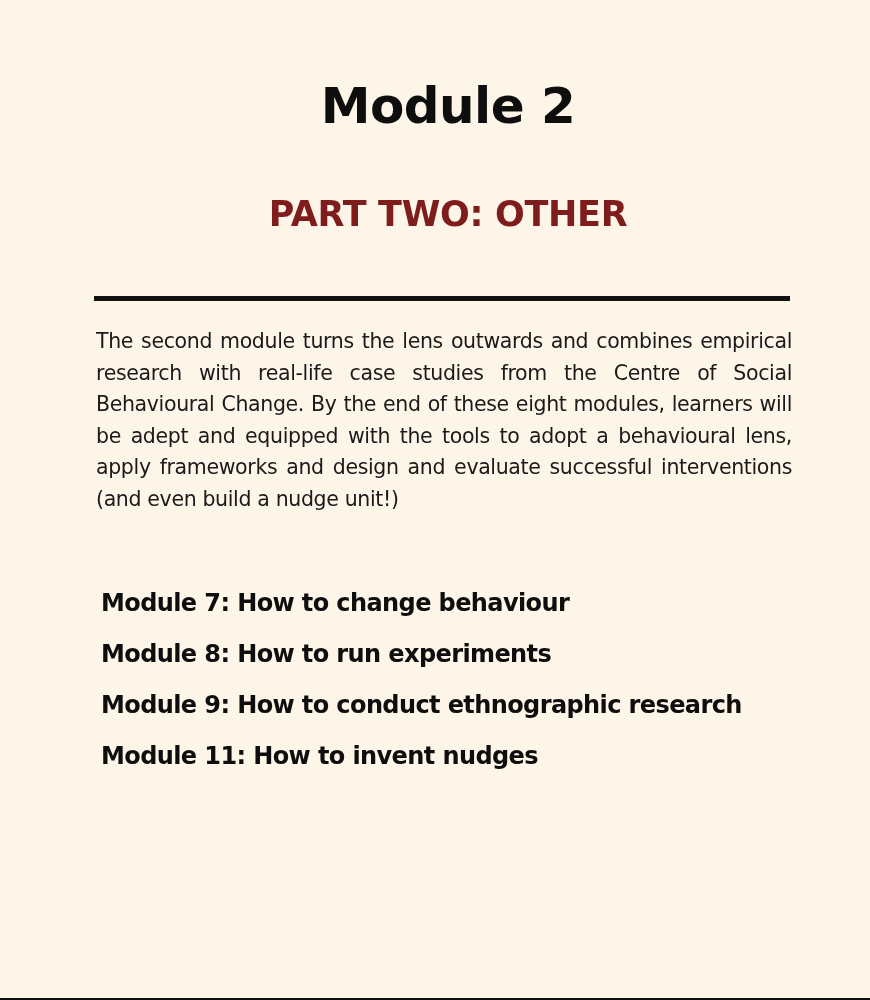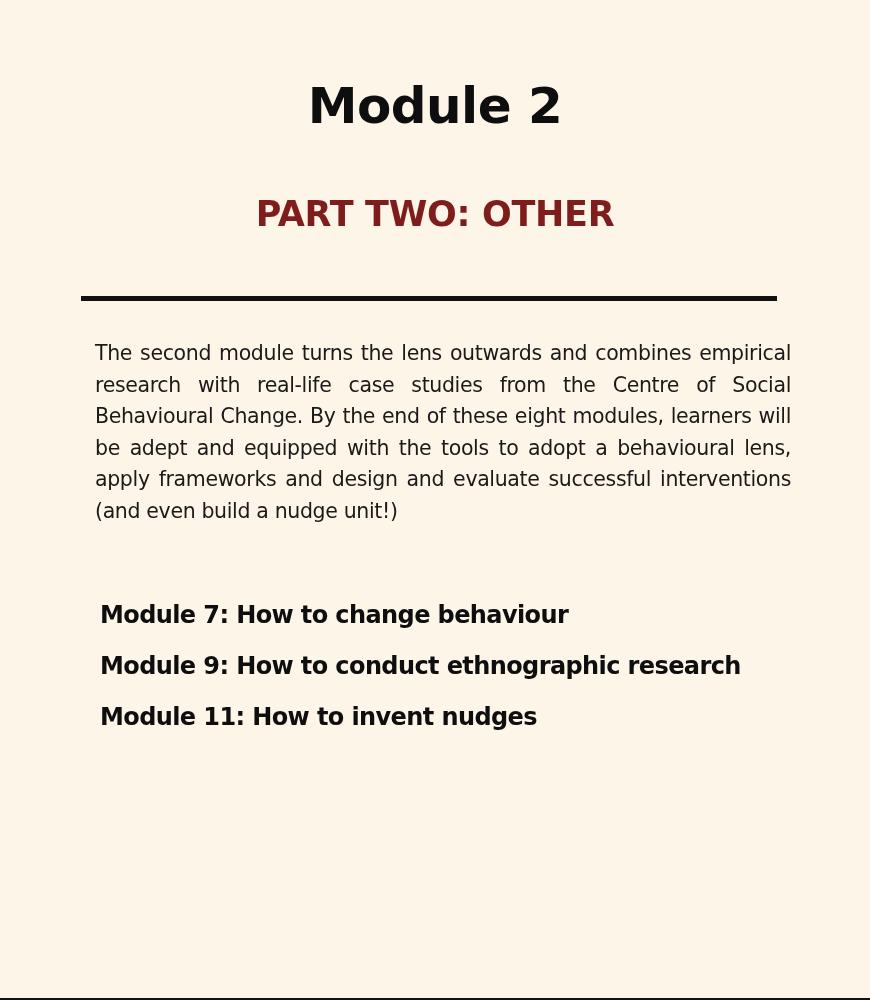--- a/index.html
+++ b/index.html
@@ -10,21 +10,21 @@
       width: 870px;
       height: 1000px;
       background: #fdf5e8;
       position: relative;
       overflow: hidden;
       font-family: "Liberation Sans", sans-serif;
       color: #111111;
     }
     .page {
       position: absolute;
-      left: 0; top: 0;
+      left: 13px; top: 0;
       width: 734px;
       height: 998px;
       background: #fdf5e8;
     }
     .title {
       position: absolute;
       left: 0; width: 870px;
       top: 76px;
       text-align: center;
       font-family: "DejaVu Sans", sans-serif;
@@ -65,21 +65,21 @@
       text-align: justify;
       text-align-last: left;
       color: #1a1a1a;
       letter-spacing: -0.35px;
     }
     .modules {
       position: absolute;
       left: 88px;
       top: 578px;
       width: 720px;
-      margin: 12px;
+      margin: 0;
       padding: 0;
       list-style: none;
     }
     .modules li {
       font-family: "DejaVu Sans", sans-serif;
       font-weight: bold;
       font-size: 24px;
       line-height: 51px;
       letter-spacing: -0.6px;
       color: #0e0e0e;
@@ -94,20 +94,21 @@
       background: #111111;
     }
   </style>
 </head>
 <body>
 
 <div class="page">
   <h1 class="title" style="margin:0;">Module 2</h1>
   <h2 class="subtitle" style="margin:0;">PART TWO: OTHER</h2>
   <div class="divider"></div>
-  <p class="intro" style="margin:12px;">The second module turns the lens outwards and combines empirical research with real-life case studies from the Centre of Social Behavioural Change. By the end of these eight modules, learners will be adept and equipped with the tools to adopt a behavioural lens, apply frameworks and design and evaluate successful interventions (and even build a nudge unit!)</p>
+  <p class="intro" style="margin:0;">The second module turns the lens outwards and combines empirical research with real-life case studies from the Centre of Social Behavioural Change. By the end of these eight modules, learners will be adept and equipped with the tools to adopt a behavioural lens, apply frameworks and design and evaluate successful interventions (and even build a nudge unit!)</p>
   <ul class="modules">
     <li>Module 7: How to change behaviour</li>
+    <li>Module 8: How to run experiments</li>
     <li>Module 9: How to conduct ethnographic research</li>
     <li>Module 11: How to invent nudges</li>
   </ul>
 </div>
 <div class="bottom-rule"></div>
 
 </body></html>

